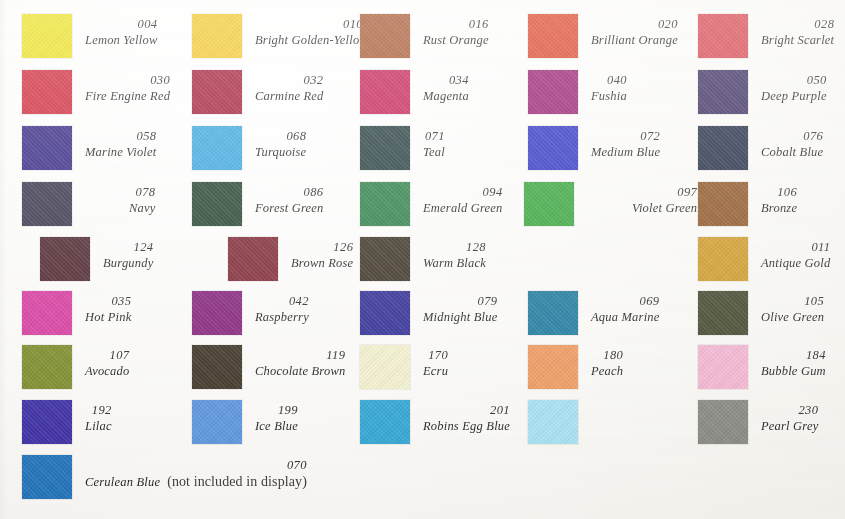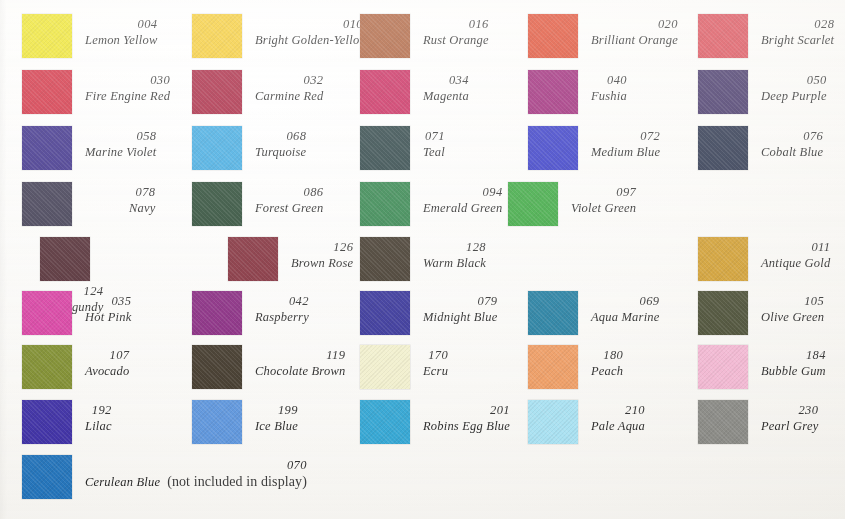--- a/index.html
+++ b/index.html
@@ -250,30 +250,39 @@
     </div>
     <div class="swatch-entry" style="left: 360px; top: 182px;">
       <div class="chip" style="width: 50px; height: 44px; background: rgb(42, 128, 69);"></div>
       <div class="labels">
         <div class="code">094</div>
         <div class="name-row">
           <div class="name">Emerald Green</div>
         </div>
       </div>
     </div>
-    <div class="swatch-entry" style="left: 508px; top: 182px;">
+    <div class="swatch-entry" style="left: 524px; top: 182px; gap: 45px;">
       <div class="chip" style="width: 50px; height: 44px; background: rgb(51, 165, 56);"></div>
       <div class="labels">
         <div class="code">097</div>
         <div class="name-row">
           <div class="name">Violet Green</div>
         </div>
       </div>
     </div>
-    <div class="swatch-entry" style="left: 40px; top: 237px; flex-direction: column;">
+    <div class="swatch-entry" style="left: 698px; top: 182px;">
+      <div class="chip" style="width: 50px; height: 44px; background: rgb(142, 83, 34);"></div>
+      <div class="labels">
+        <div class="code">106</div>
+        <div class="name-row">
+          <div class="name">Bronze</div>
+        </div>
+      </div>
+    </div>
+    <div class="swatch-entry" style="left: 40px; top: 237px;">
       <div class="chip" style="width: 50px; height: 44px; background: rgb(74, 33, 41);"></div>
       <div class="labels">
         <div class="code">124</div>
         <div class="name-row">
           <div class="name">Burgundy</div>
         </div>
       </div>
     </div>
     <div class="swatch-entry" style="left: 192px; top: 237px; padding-left: 36px;">
       <div class="chip" style="width: 50px; height: 44px; background: rgb(126, 37, 50);"></div>
@@ -414,26 +423,20 @@
       <div class="chip" style="width: 50px; height: 44px; background: rgb(47, 166, 213);"></div>
       <div class="labels">
         <div class="code">201</div>
         <div class="name-row">
           <div class="name">Robins Egg Blue</div>
         </div>
       </div>
     </div>
     <div class="swatch-entry" style="left: 528px; top: 400px;">
       <div class="chip" style="width: 50px; height: 44px; background: rgb(168, 227, 244);"></div>
-      <div class="labels">
-        <div class="code">210</div>
-        <div class="name-row">
-          <div class="name">Pale Aqua</div>
-        </div>
-      </div>
     </div>
     <div class="swatch-entry" style="left: 698px; top: 400px;">
       <div class="chip" style="width: 50px; height: 44px; background: rgb(136, 136, 131);"></div>
       <div class="labels">
         <div class="code">230</div>
         <div class="name-row">
           <div class="name">Pearl Grey</div>
         </div>
       </div>
     </div>

